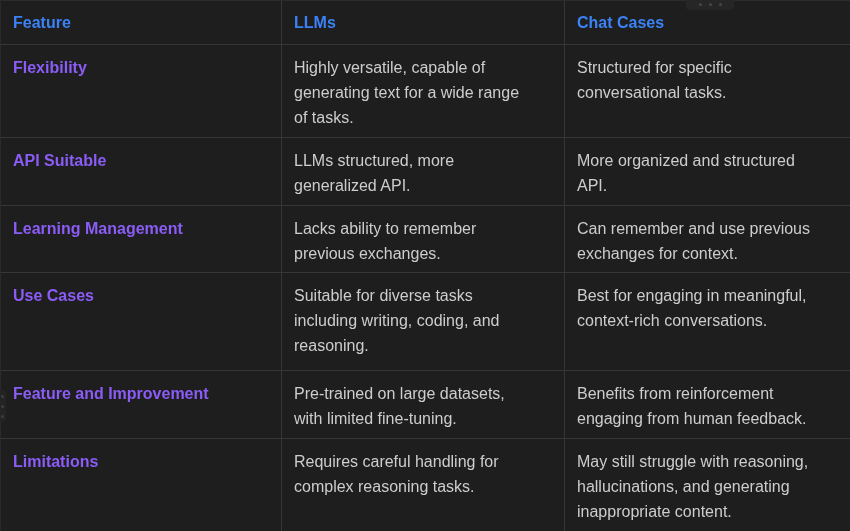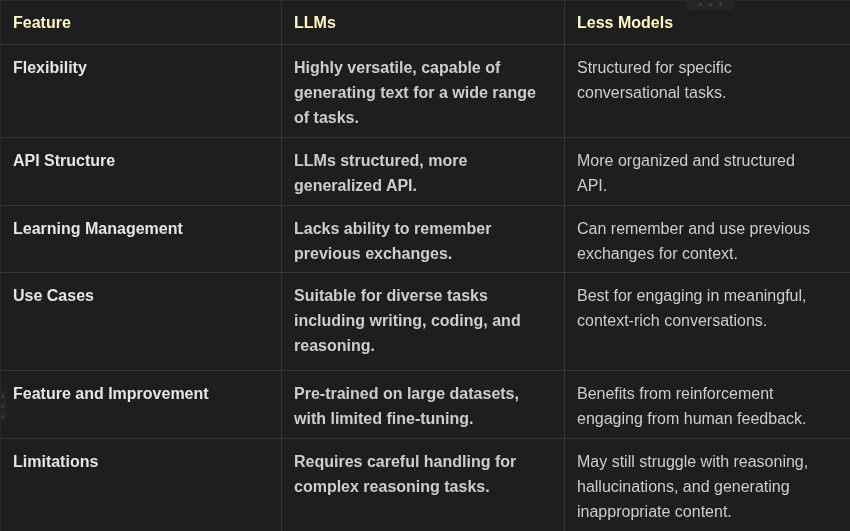--- a/index.html
+++ b/index.html
@@ -25,32 +25,32 @@
   }
   .cell {
     border-bottom: 1px solid #363636;
     padding: 10px 12px;
     font-size: 16px;
     line-height: 25px;
     color: #cdcdcd;
     white-space: pre-line;
     overflow: hidden;
   }
-  .cell.c1, .cell.c2 { border-right: 1px solid #363636; font-weight: bold; }
+  .cell.c1, .cell.c2 { border-right: 1px solid #363636; }
   .cell.header {
     display: flex;
     align-items: center;
     padding: 0 12px;
     font-weight: 700;
-    color: #fef9c3;
+    color: #3b82f6;
     white-space: nowrap;
   }
   .cell.feature {
     font-weight: 700;
-    color: #e5e5e5;
+    color: #8b5cf6;
   }
   .cell.last { border-bottom: none; }
 
   
   .options-pill {
     position: absolute;
     left: 686px; top: -5px;
     width: 48px; height: 15px;
     background: #262626;
     border-radius: 4px;
@@ -88,30 +88,30 @@
 </style>
 </head>
 <body>
 
 <div class="stage">
 
   <div class="table">
 
     <div class="cell header c1">Feature</div>
     <div class="cell header c2">LLMs</div>
-    <div class="cell header c3">Less Models</div>
+    <div class="cell header c3">Chat Cases</div>
 
     <div class="cell feature c1">Flexibility</div>
     <div class="cell c2">Highly versatile, capable of
 generating text for a wide range
 of tasks.</div>
     <div class="cell c3">Structured for specific
 conversational tasks.</div>
 
-    <div class="cell feature c1">API Structure</div>
+    <div class="cell feature c1">API Suitable</div>
     <div class="cell c2">LLMs structured, more
 generalized API.</div>
     <div class="cell c3">More organized and structured
 API.</div>
 
     <div class="cell feature c1">Learning Management</div>
     <div class="cell c2">Lacks ability to remember
 previous exchanges.</div>
     <div class="cell c3">Can remember and use previous
 exchanges for context.</div>

